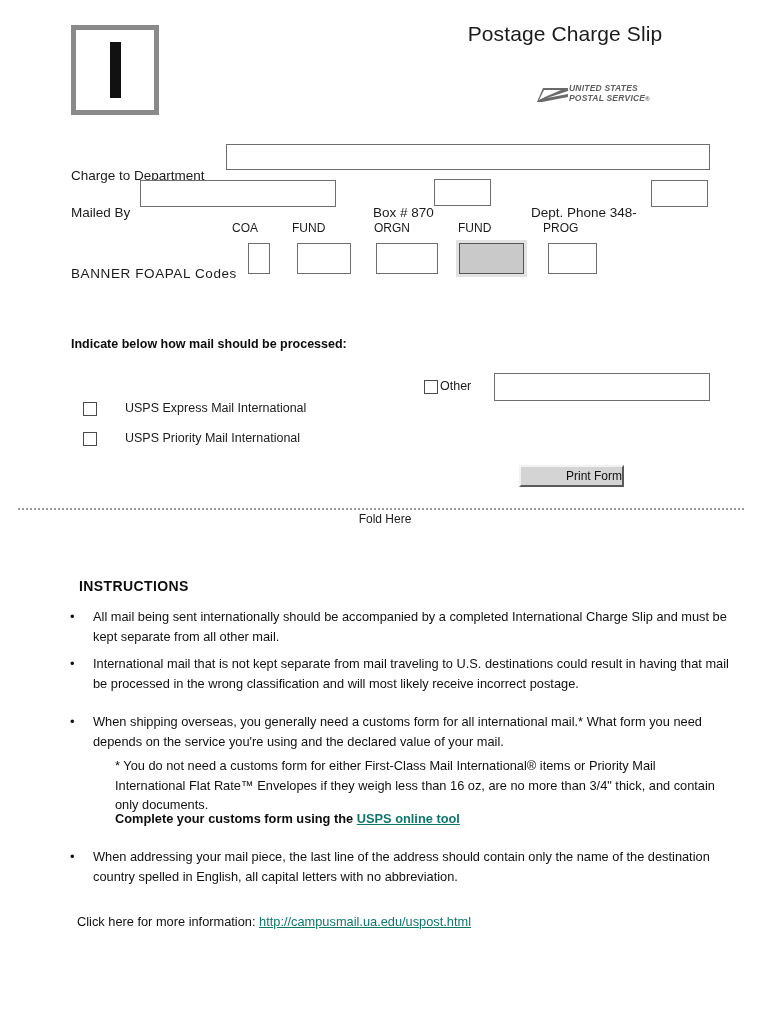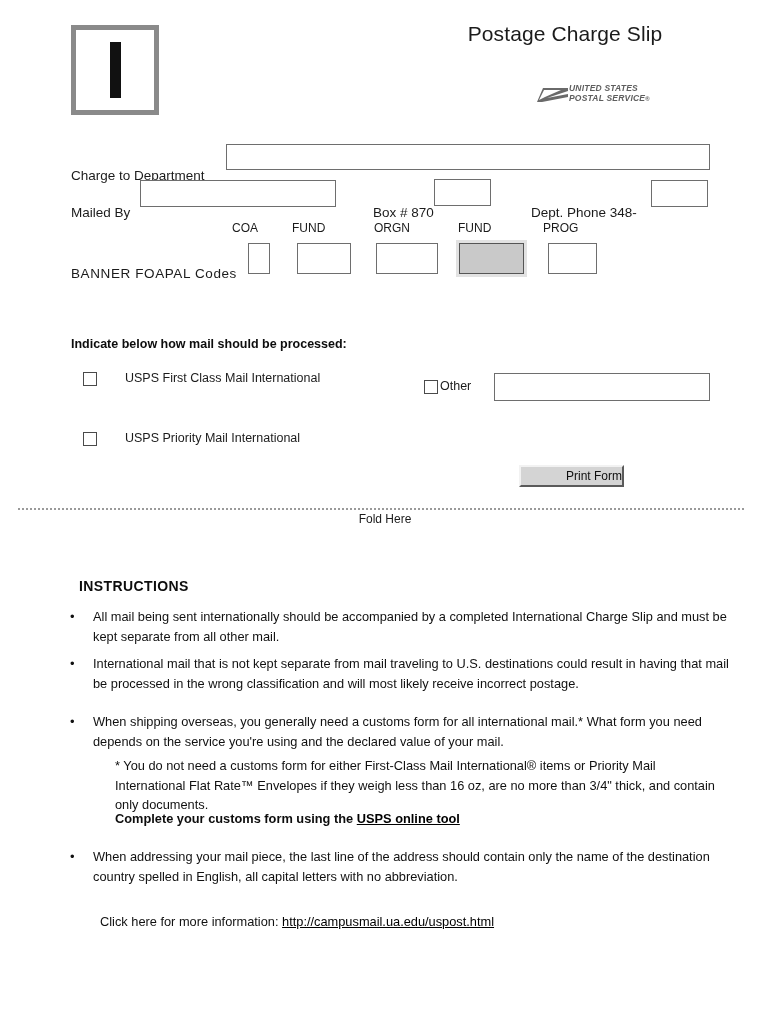--- a/index.html
+++ b/index.html
@@ -278,29 +278,29 @@
     position: absolute;
     left: 115px;
     top: 809px;
     width: 620px;
     font-size: 12.8px;
     line-height: 19.5px;
     font-weight: bold;
     color: #0d0d0d;
   }
   a.link, .link {
-    color: #000000;
+    color: #0f766e;
     text-decoration: underline;
     cursor: pointer;
     margin-top: 28px;
   }
 
   .click-more {
     position: absolute;
-    left: 100px;
+    left: 77px;
     top: 912px;
     font-size: 12.8px;
     line-height: 19px;
     color: #111111;
   }
 </style>
 </head>
 <body>
 
 <div class="page">
@@ -347,23 +347,23 @@
   <div class="code-head h-prog">PROG</div>
 
   <input class="field f-coa" type="text" value="" style="">
   <input class="field f-fund" type="text" value="" style="">
   <input class="field f-orgn" type="text" value="" style="">
   <input class="field f-acct focused" type="text" value="" style="">
   <input class="field f-prog" type="text" value="" style="">
 
   <div class="indicate">Indicate below how mail should be processed:</div>
 
-  <div class="cbrow cb1">
+  <div class="cbrow cb2">
     <span class="cbox"></span>
-    <span class="cbtext">USPS First Class Mail International</span>
+    <span class="cbtext">USPS Express Mail International</span>
   </div>
   <div class="cbrow cb3">
     <span class="cbox"></span>
     <span class="cbtext">USPS Priority Mail International</span>
   </div>
 
   <div class="cbrow cb-other">
     <span class="cbox"></span>
     <span class="cbtext">Other</span>
   </div>

